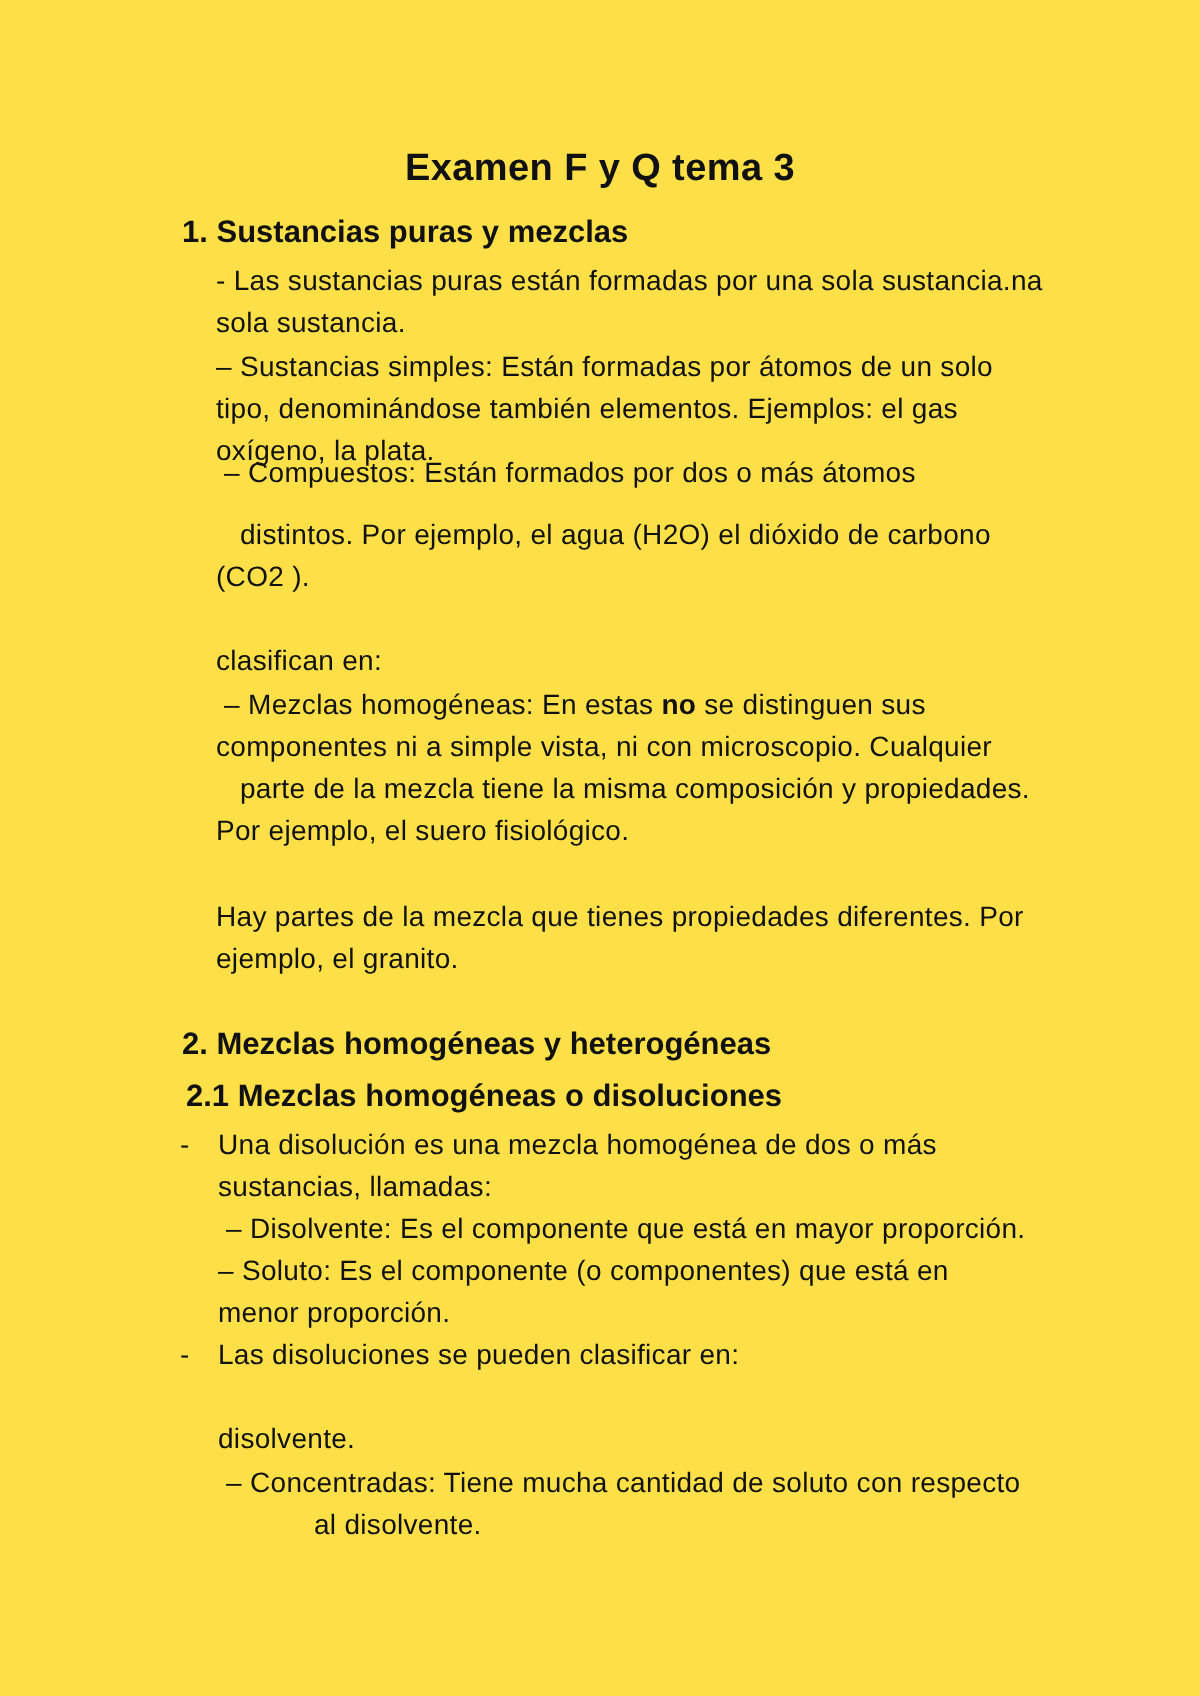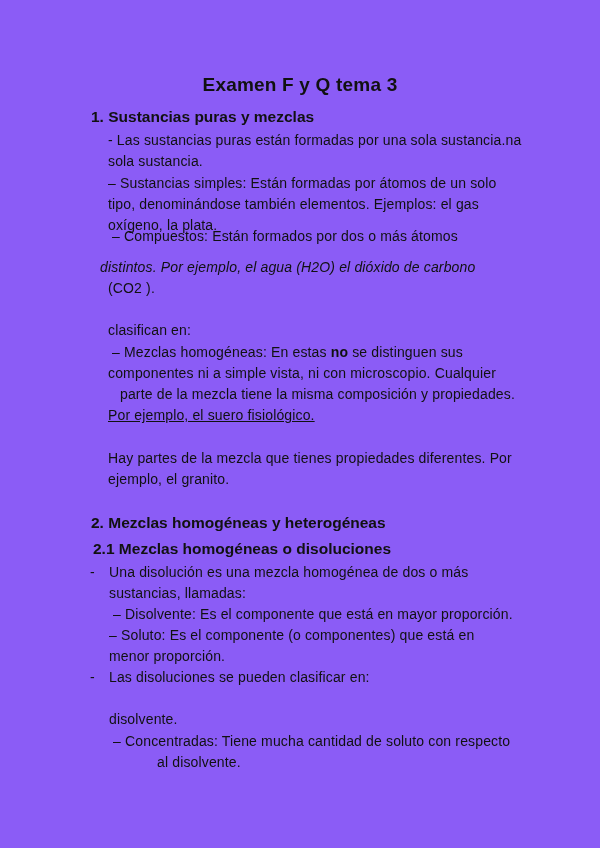--- a/index.html
+++ b/index.html
@@ -1,18 +1,18 @@
 <!DOCTYPE html>
 <html><head>
 <meta charset="utf-8">
 <style>
   html, body { margin:0; padding:0; background:#ffffff; }
   body { width:600px; height:848px; position:relative; overflow:hidden;
          font-family:"Liberation Sans", sans-serif; color:#111; }
-  .page { position:absolute; left:0; top:0; width:600px; height:848px; background:#8b5cf6; }
+  .page { position:absolute; left:0; top:0; width:600px; height:848px; background:#fde047; }
   .title { position:absolute; top:74px; left:0; width:600px; text-align:center;
            font-size:19px; font-weight:bold; letter-spacing:0.2px; }
   .h1 { position:absolute; font-size:15.5px; font-weight:bold; white-space:nowrap; }
   .line { position:absolute; font-size:14px; white-space:nowrap; letter-spacing:0.15px; }
   .bullet { position:absolute; font-size:14px; }
   b { font-weight:bold; }
 </style>
 </head>
 <body>
 
@@ -20,28 +20,28 @@
   <div class="title">Examen F y Q tema 3</div>
 
   <div class="h1" style="top:108px;left:91px;">1. Sustancias puras y mezclas</div>
 
   <div class="line" style="top:132px;left:108px;">- Las sustancias puras están formadas por una sola sustancia.na</div>
   <div class="line" style="top:153px;left:108px;">sola sustancia.</div>
   <div class="line" style="top:175px;left:108px;">– Sustancias simples: Están formadas por átomos de un solo</div>
   <div class="line" style="top:196px;left:108px;">tipo, denominándose también elementos. Ejemplos: el gas</div>
   <div class="line" style="top:217px;left:108px;">oxígeno, la plata.</div>
   <div class="line" style="top:228px;left:108px;white-space:pre;"> – Compuestos: Están formados por dos o más átomos</div>
-  <div class="line" style="top:259px;left:100px;font-style:italic;">distintos. Por ejemplo, el agua (H2O) el dióxido de carbono</div>
+  <div class="line" style="top:259px;left:120px;">distintos. Por ejemplo, el agua (H2O) el dióxido de carbono</div>
   <div class="line" style="top:280px;left:108px;">(CO2 ).</div>
   <div class="line" style="top:322px;left:108px;">clasifican en:</div>
 
   <div class="line" style="top:344px;left:108px;white-space:pre;"><span> – Mezclas homogéneas: En estas </span><b>no</b><span> se distinguen sus</span></div>
   <div class="line" style="top:365px;left:108px;">componentes ni a simple vista, ni con microscopio. Cualquier</div>
   <div class="line" style="top:386px;left:108px;margin-left:12px;">parte de la mezcla tiene la misma composición y propiedades.</div>
-  <div class="line" style="top:407px;left:108px;text-decoration:underline;">Por ejemplo, el suero fisiológico.</div>
+  <div class="line" style="top:407px;left:108px;">Por ejemplo, el suero fisiológico.</div>
 
   <div class="line" style="top:450px;left:108px;">Hay partes de la mezcla que tienes propiedades diferentes. Por</div>
   <div class="line" style="top:471px;left:108px;">ejemplo, el granito.</div>
 
   <div class="h1" style="top:514px;left:91px;">2. Mezclas homogéneas y heterogéneas</div>
   <div class="h1" style="top:540px;left:93px;">2.1 Mezclas homogéneas o disoluciones</div>
 
   <div class="bullet" style="top:564px;left:90px;">-</div>
   <div class="line" style="top:564px;left:109px;">Una disolución es una mezcla homogénea de dos o más</div>
   <div class="line" style="top:585px;left:109px;">sustancias, llamadas:</div>

